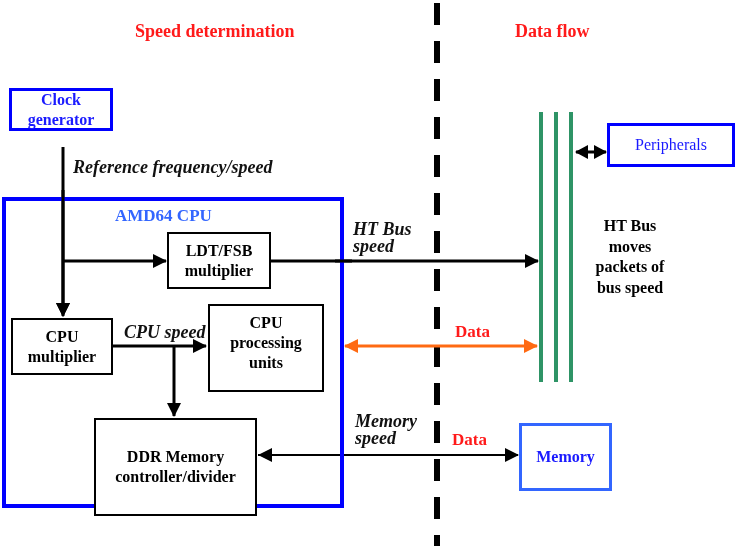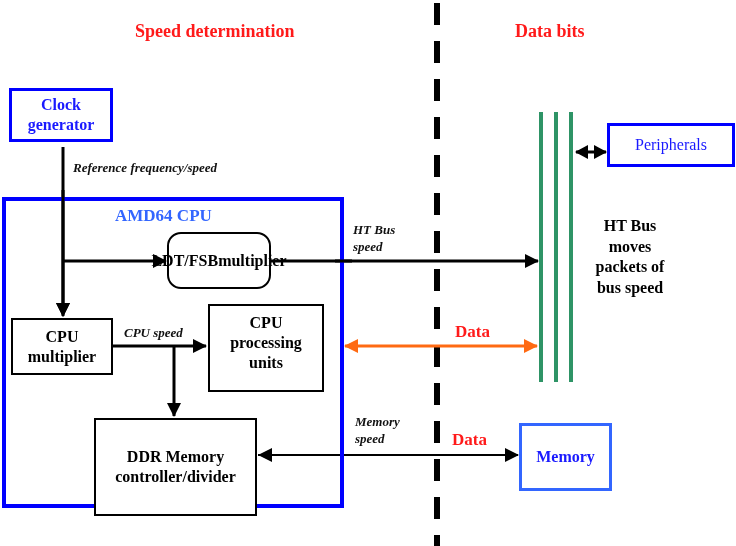--- a/index.html
+++ b/index.html
@@ -2,21 +2,21 @@
 <html><head>
 <meta charset="utf-8">
 <style>
   html, body { margin: 0; padding: 0; background: #ffffff; }
   body { width: 736px; height: 546px; position: relative; overflow: hidden; font-family: "Liberation Serif", "DejaVu Serif", serif; }
   #canvas { position: absolute; left: 0; top: 0; width: 736px; height: 546px; }
   .abs { position: absolute; }
   .box { position: absolute; box-sizing: border-box; background: #fff; display: flex; align-items: center; justify-content: center; text-align: center; }
   .title-red { color: #ff1a1a; font-weight: bold; font-size: 18px; }
   .blk { border: 2px solid #000; color: #000; font-weight: bold; font-size: 16px; line-height: 20px; }
-  .label-it { position: absolute; font-style: italic; font-weight: bold; font-size: 13px; line-height: 17px; color: #111; }
+  .label-it { position: absolute; font-style: italic; font-weight: bold; font-size: 18px; line-height: 17px; color: #111; }
 </style>
 </head>
 <body>
 
 <div id="canvas">
 
   <svg class="abs" style="left:0;top:0" width="736" height="546">
     <defs>
       <marker id="ah" markerWidth="10" markerHeight="10" refX="9" refY="5" orient="auto" markerUnits="userSpaceOnUse">
         <path d="M0,0 L10,5 L0,10 z" fill="#000"></path>
@@ -52,39 +52,39 @@
     <line x1="541" y1="112" x2="541" y2="382" stroke="#2e9466" stroke-width="4"></line>
     <line x1="556" y1="112" x2="556" y2="382" stroke="#2e9466" stroke-width="4"></line>
     <line x1="571" y1="112" x2="571" y2="382" stroke="#2e9466" stroke-width="4"></line>
 
     <line x1="576" y1="152" x2="606" y2="152" stroke="#000" stroke-width="3"></line>
     <path d="M575,152 L588,145 L588,159 z" fill="#000"></path>
     <path d="M607,152 L594,145 L594,159 z" fill="#000"></path>
   </svg>
 
   <div class="abs title-red" style="left:135px;top:21px;">Speed determination</div>
-  <div class="abs title-red" style="left:515px;top:21px;">Data bits</div>
+  <div class="abs title-red" style="left:515px;top:21px;">Data flow</div>
 
-  <div class="box" style="left:9px;top:88px;width:104px;height:54px;border:3px solid #0000ff;color:#1a1aff;font-weight:bold;font-size:16px;line-height:20px;flex-direction:column;">
+  <div class="box" style="left:9px;top:88px;width:104px;height:43px;border:3px solid #0000ff;color:#1a1aff;font-weight:bold;font-size:16px;line-height:20px;flex-direction:column;">
     <span>Clock</span>
     <span>generator</span>
   </div>
 
   <div class="label-it" style="left:73px;top:159px;">Reference frequency/speed</div>
 
   <div class="abs" style="left:2px;top:197px;width:342px;height:311px;box-sizing:border-box;border:4px solid #0000ff;"></div>
   <div class="abs" style="left:115px;top:206px;color:#3366ff;font-weight:bold;font-size:17px;">AMD64 CPU</div>
 
   <svg class="abs" style="left:0;top:0;pointer-events:none" width="736" height="546">
     <line x1="63" y1="190" x2="63" y2="304" stroke="#000" stroke-width="3"></line>
     <path d="M56,303 L70,303 L63,317 z" fill="#000"></path>
     <line x1="335" y1="261" x2="352" y2="261" stroke="#000" stroke-width="3"></line>
   </svg>
 
-  <div class="box blk" style="left:167px;top:232px;width:104px;height:57px;border-radius:14px;">
+  <div class="box blk" style="left:167px;top:232px;width:104px;height:57px;flex-direction:column;">
     <span>LDT/FSB</span>
     <span>multiplier</span>
   </div>
 
   <div class="box blk" style="left:11px;top:318px;width:102px;height:57px;flex-direction:column;">
     <span>CPU</span>
     <span>multiplier</span>
   </div>
 
   <div class="label-it" style="left:124px;top:324px;">CPU speed</div>

